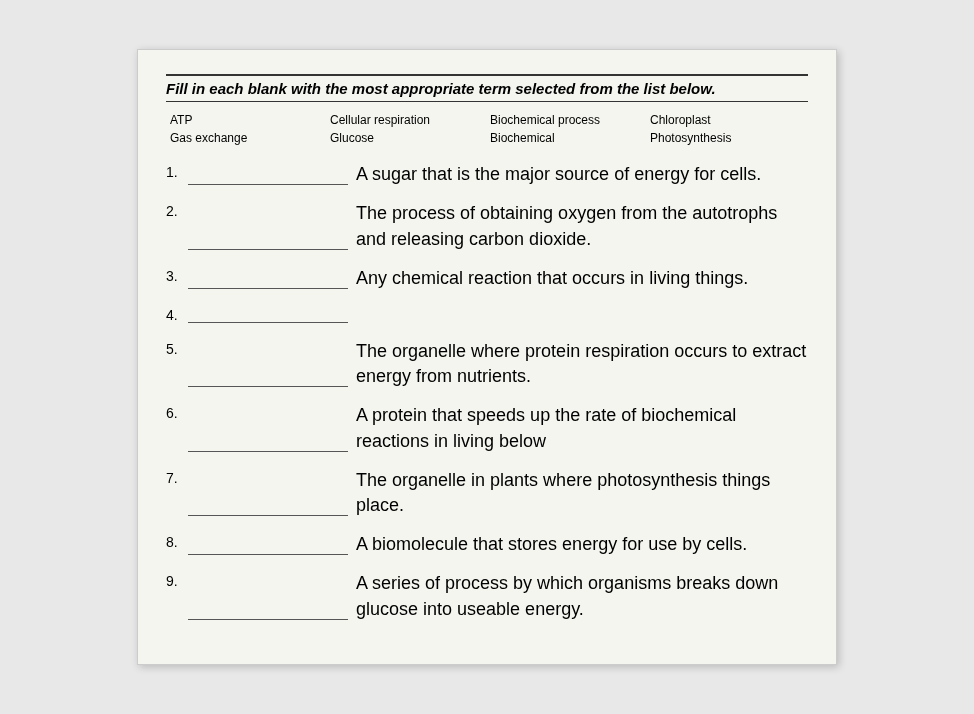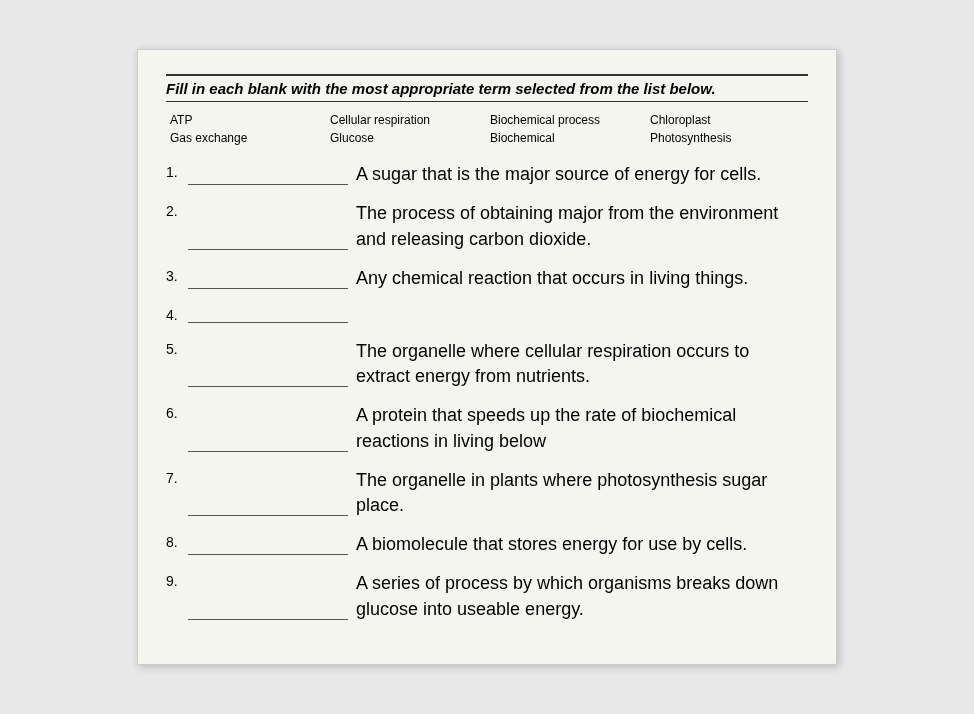--- a/index.html
+++ b/index.html
@@ -94,45 +94,45 @@
 
   <div class="questions">
   <div class="question-item">
         <span class="question-number">1.</span>
         <div class="blank-line"></div>
         <span class="question-text">A sugar that is the major source of energy for cells.</span>
       </div>
       <div class="question-item">
         <span class="question-number">2.</span>
         <div class="blank-line"></div>
-        <span class="question-text">The process of obtaining major from the environment and releasing carbon dioxide.</span>
+        <span class="question-text">The process of obtaining oxygen from the autotrophs and releasing carbon dioxide.</span>
       </div>
       <div class="question-item">
         <span class="question-number">3.</span>
         <div class="blank-line"></div>
         <span class="question-text">Any chemical reaction that occurs in living things.</span>
       </div>
       <div class="question-item">
         <span class="question-number">4.</span>
         <div class="blank-line"></div>
       </div>
       <div class="question-item">
         <span class="question-number">5.</span>
         <div class="blank-line"></div>
-        <span class="question-text">The organelle where cellular respiration occurs to extract energy from nutrients.</span>
+        <span class="question-text">The organelle where protein respiration occurs to extract energy from nutrients.</span>
       </div>
       <div class="question-item">
         <span class="question-number">6.</span>
         <div class="blank-line"></div>
         <span class="question-text">A protein that speeds up the rate of biochemical reactions in living below</span>
       </div>
       <div class="question-item">
         <span class="question-number">7.</span>
         <div class="blank-line"></div>
-        <span class="question-text">The organelle in plants where photosynthesis sugar place.</span>
+        <span class="question-text">The organelle in plants where photosynthesis things place.</span>
       </div>
       <div class="question-item">
         <span class="question-number">8.</span>
         <div class="blank-line"></div>
         <span class="question-text">A biomolecule that stores energy for use by cells.</span>
       </div>
       <div class="question-item">
         <span class="question-number">9.</span>
         <div class="blank-line"></div>
         <span class="question-text">A series of process by which organisms breaks down glucose into useable energy.</span>

